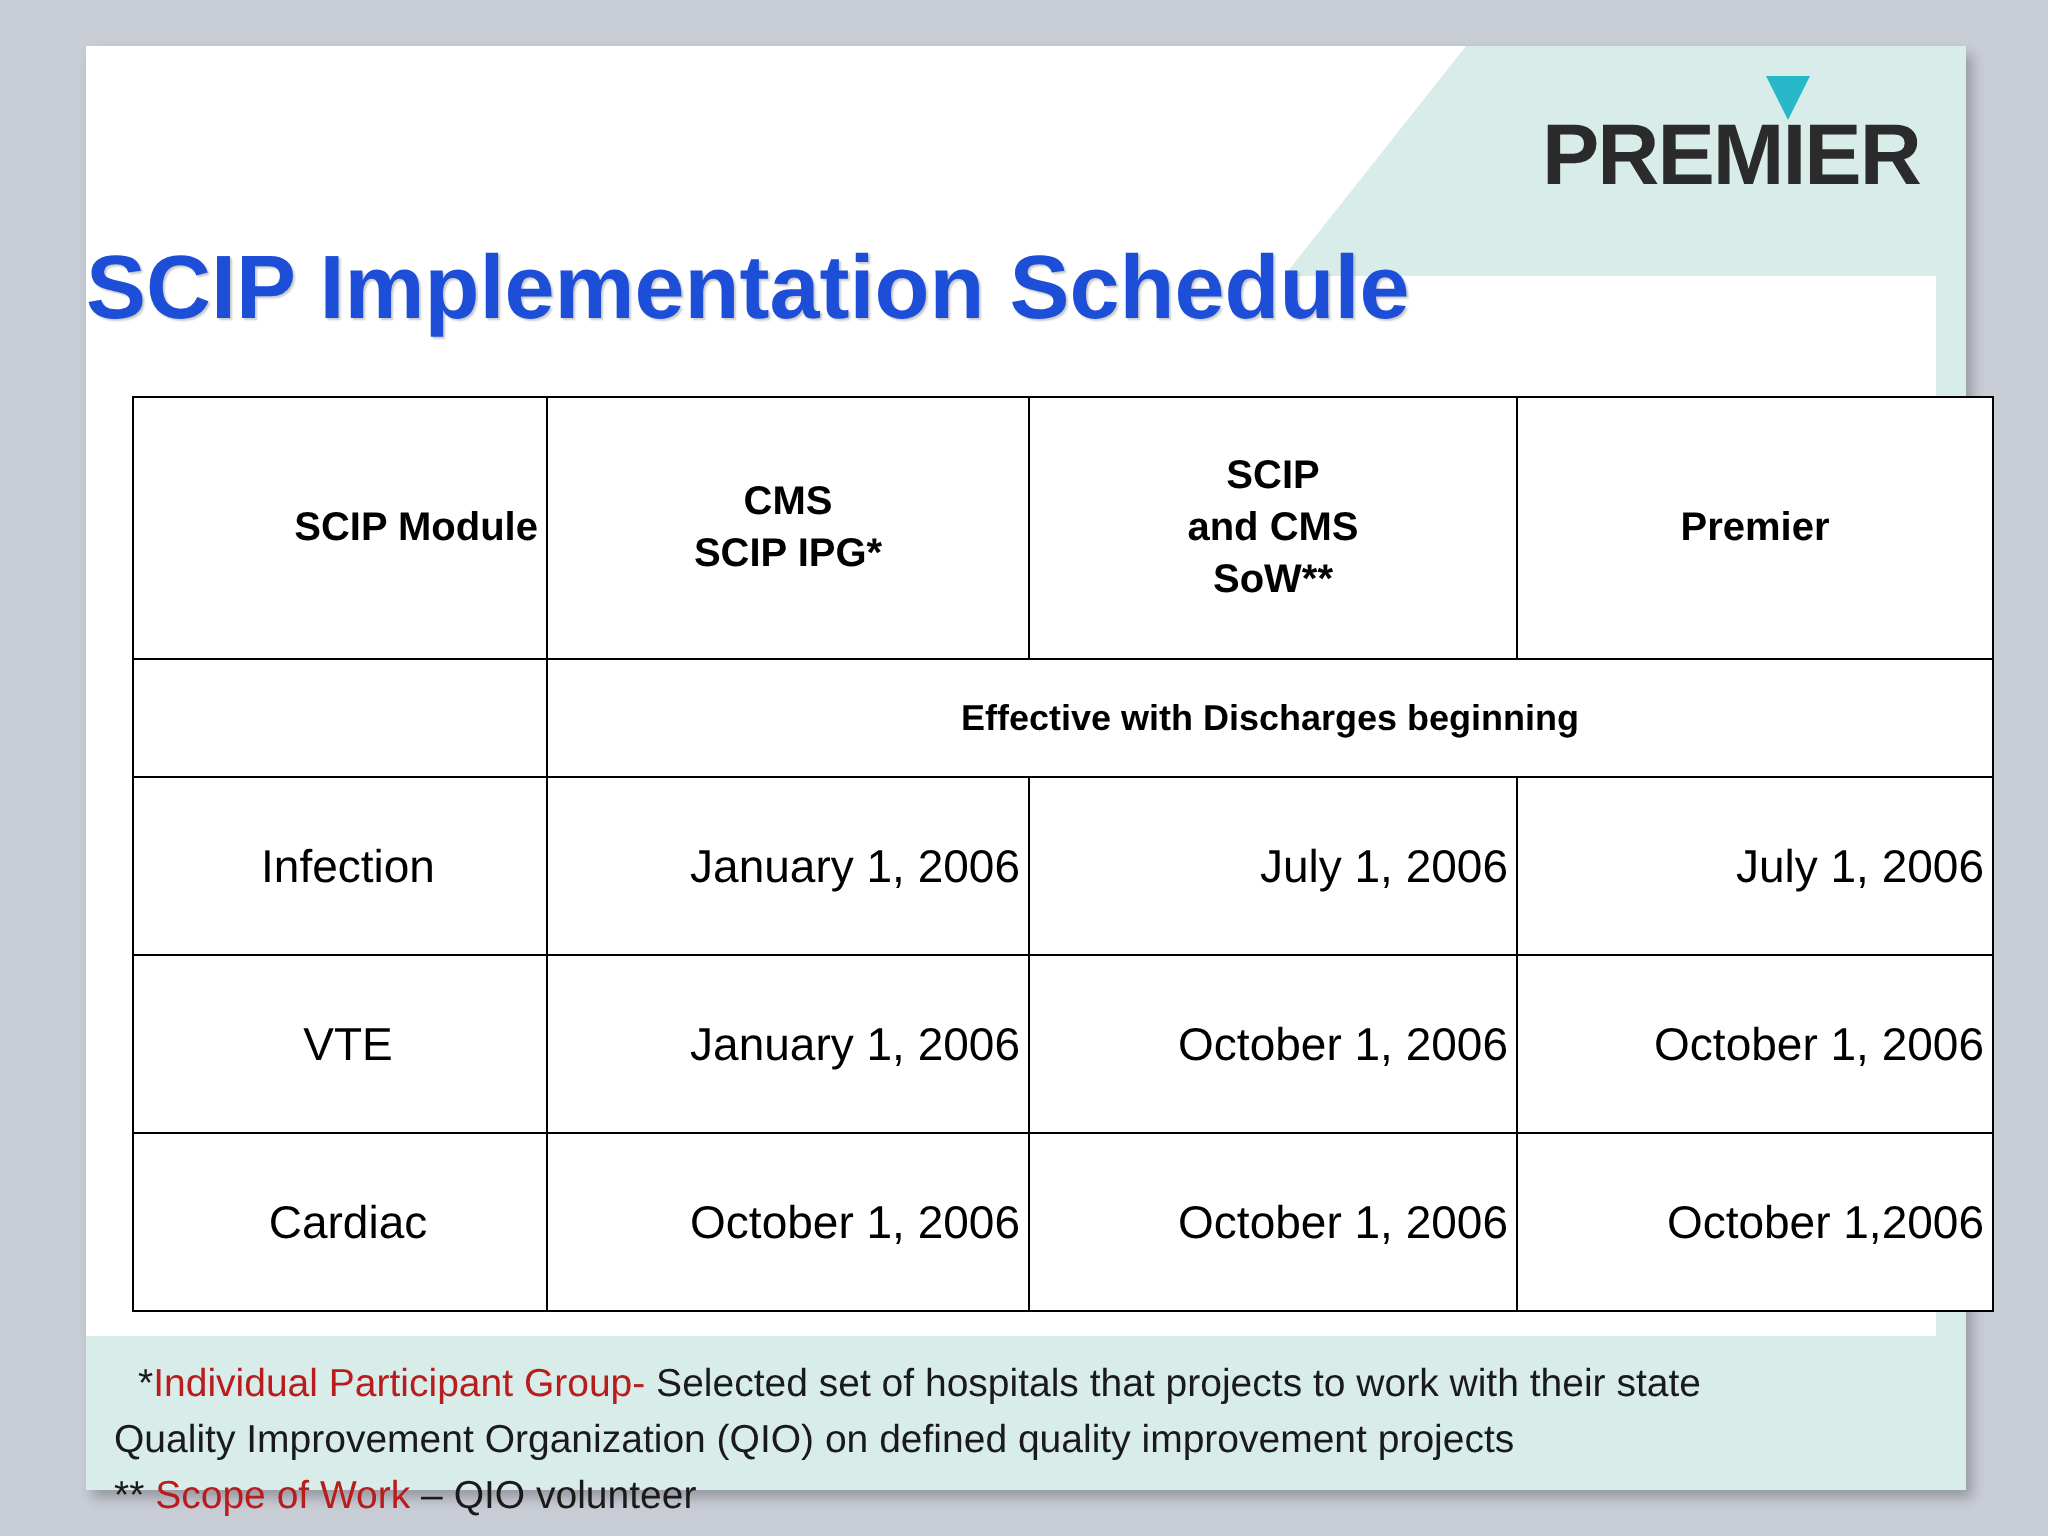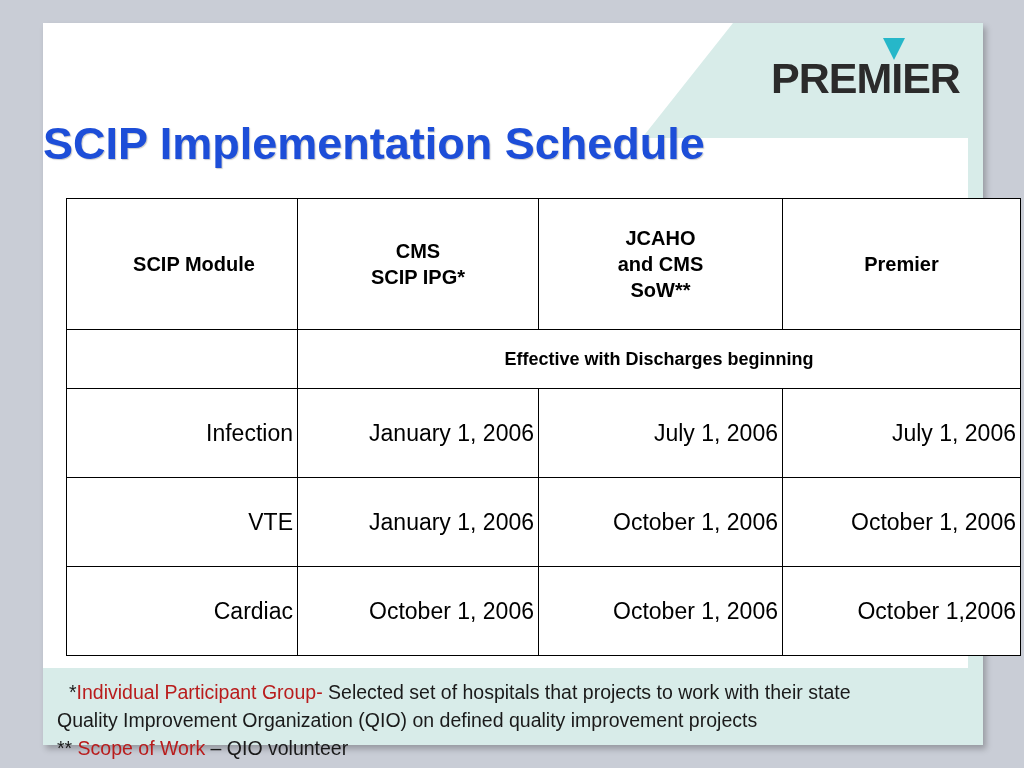--- a/index.html
+++ b/index.html
@@ -114,35 +114,35 @@
   td.col3 { width: 235px; }
   td.col4 { width: 229px; }
 
   tr.head td {
     font-weight: bold;
     font-size: 20px;
     height: 130px;
     line-height: 26px;
   }
   tr.head td.col1 {
-    text-align: center;
-    padding-left: 28px;
+    text-align: right;
+    padding-left: 4px;
   }
   tr.eff td {
     font-weight: bold;
     font-size: 18px;
     height: 58px;
   }
   tr.data td {
     height: 88px;
     font-size: 23px;
     text-align: right;
   }
   tr.data td.col1 {
-    text-align: right;
+    text-align: center;
     padding-left: 12px;
   }
   .footnotes {
     position: absolute;
     left: 26px;
     top: 655px;
     width: 965px;
     font-size: 19.5px;
     color: #1a1a1a;
     line-height: 28px;
@@ -175,21 +175,21 @@
 
   <table class="schedule">
     <tbody>
       <tr class="head">
         <td class="col1">SCIP Module</td>
         <td class="col2">
           <div>CMS</div>
           <div>SCIP IPG*</div>
         </td>
         <td class="col3">
-          <div>JCAHO</div>
+          <div>SCIP</div>
           <div>and CMS</div>
           <div>SoW**</div>
         </td>
         <td class="col4">Premier</td>
       </tr>
       <tr class="eff">
         <td class="col1"></td>
         <td colspan="3">Effective with Discharges beginning</td>
       </tr>
       <tr class="data">

